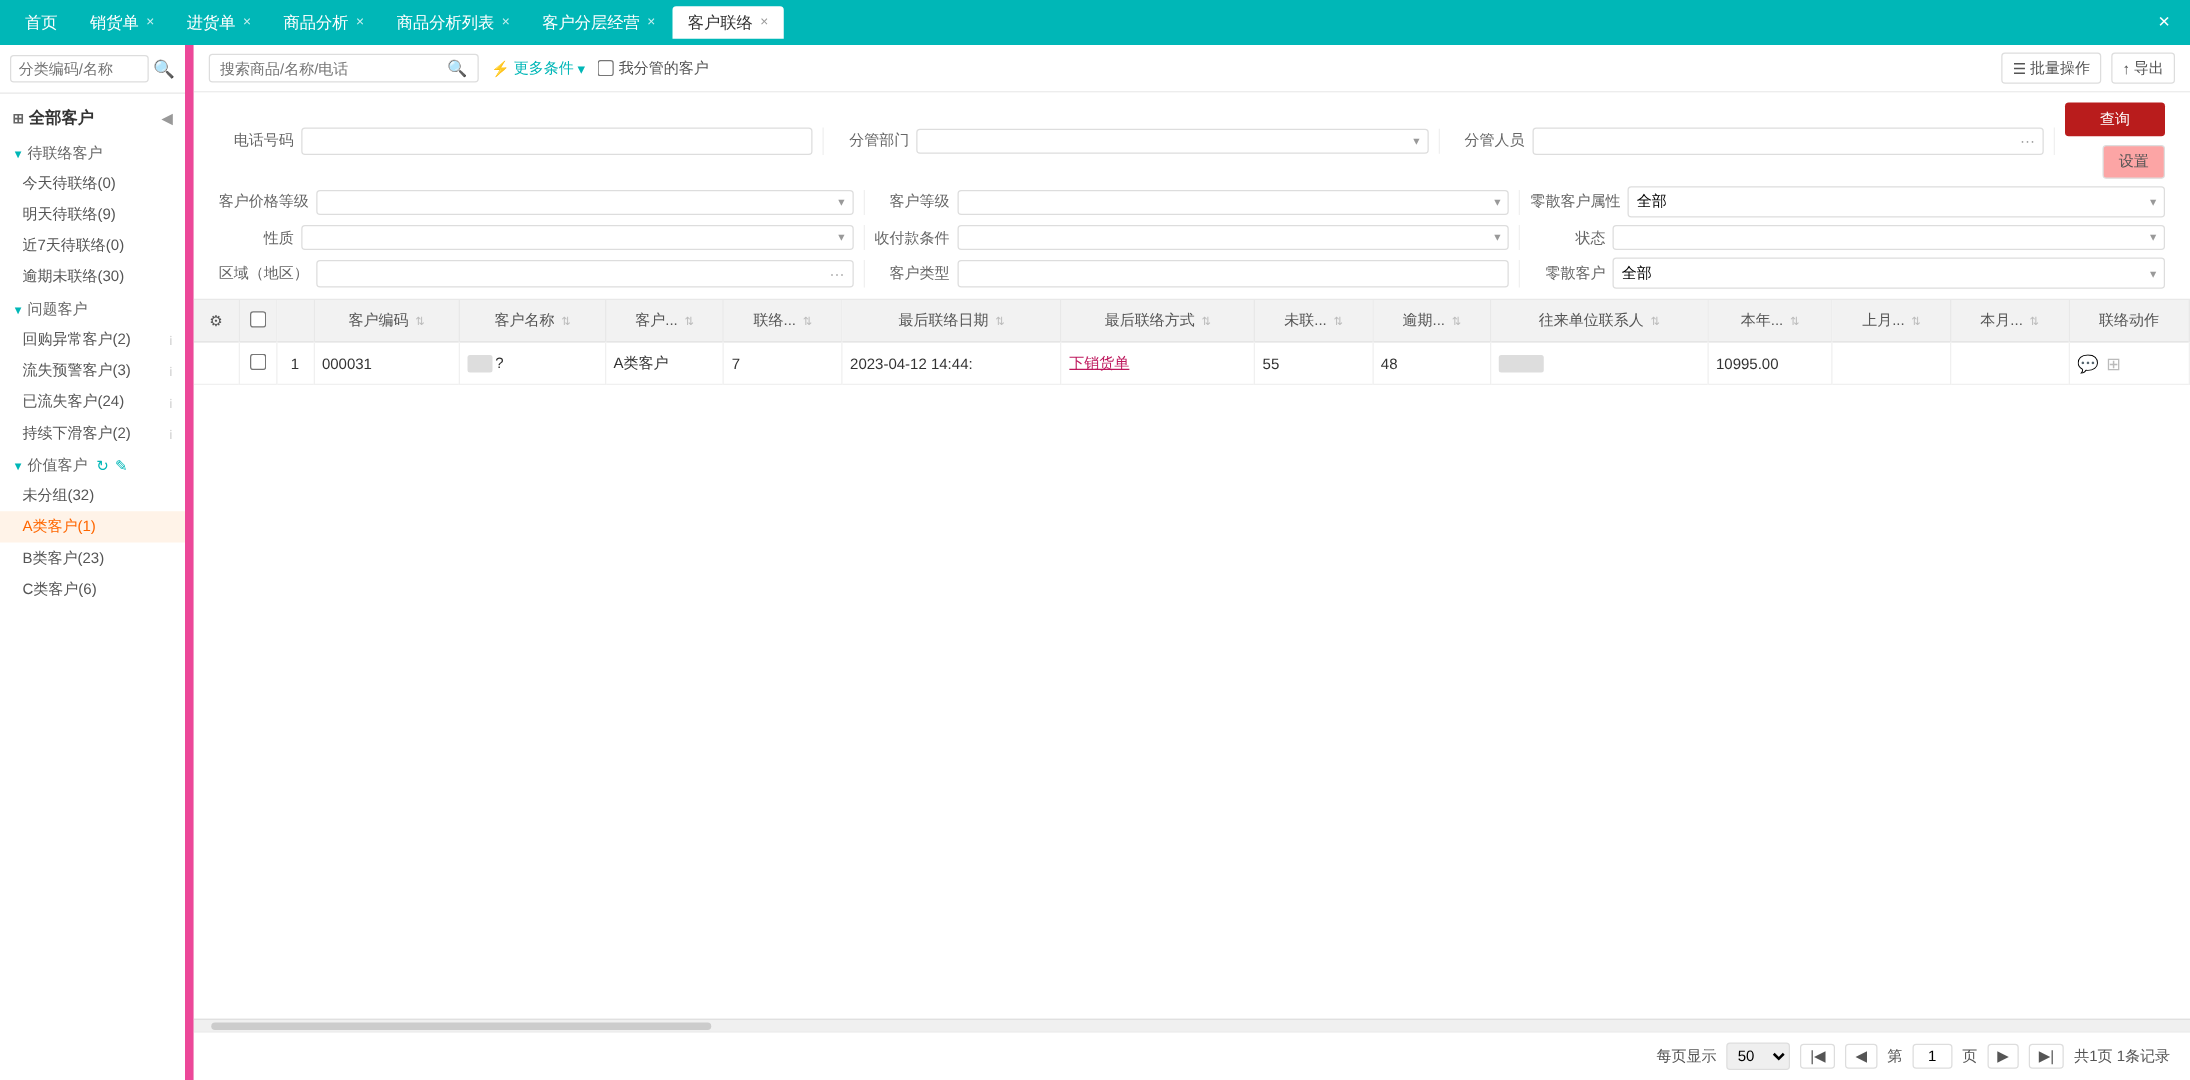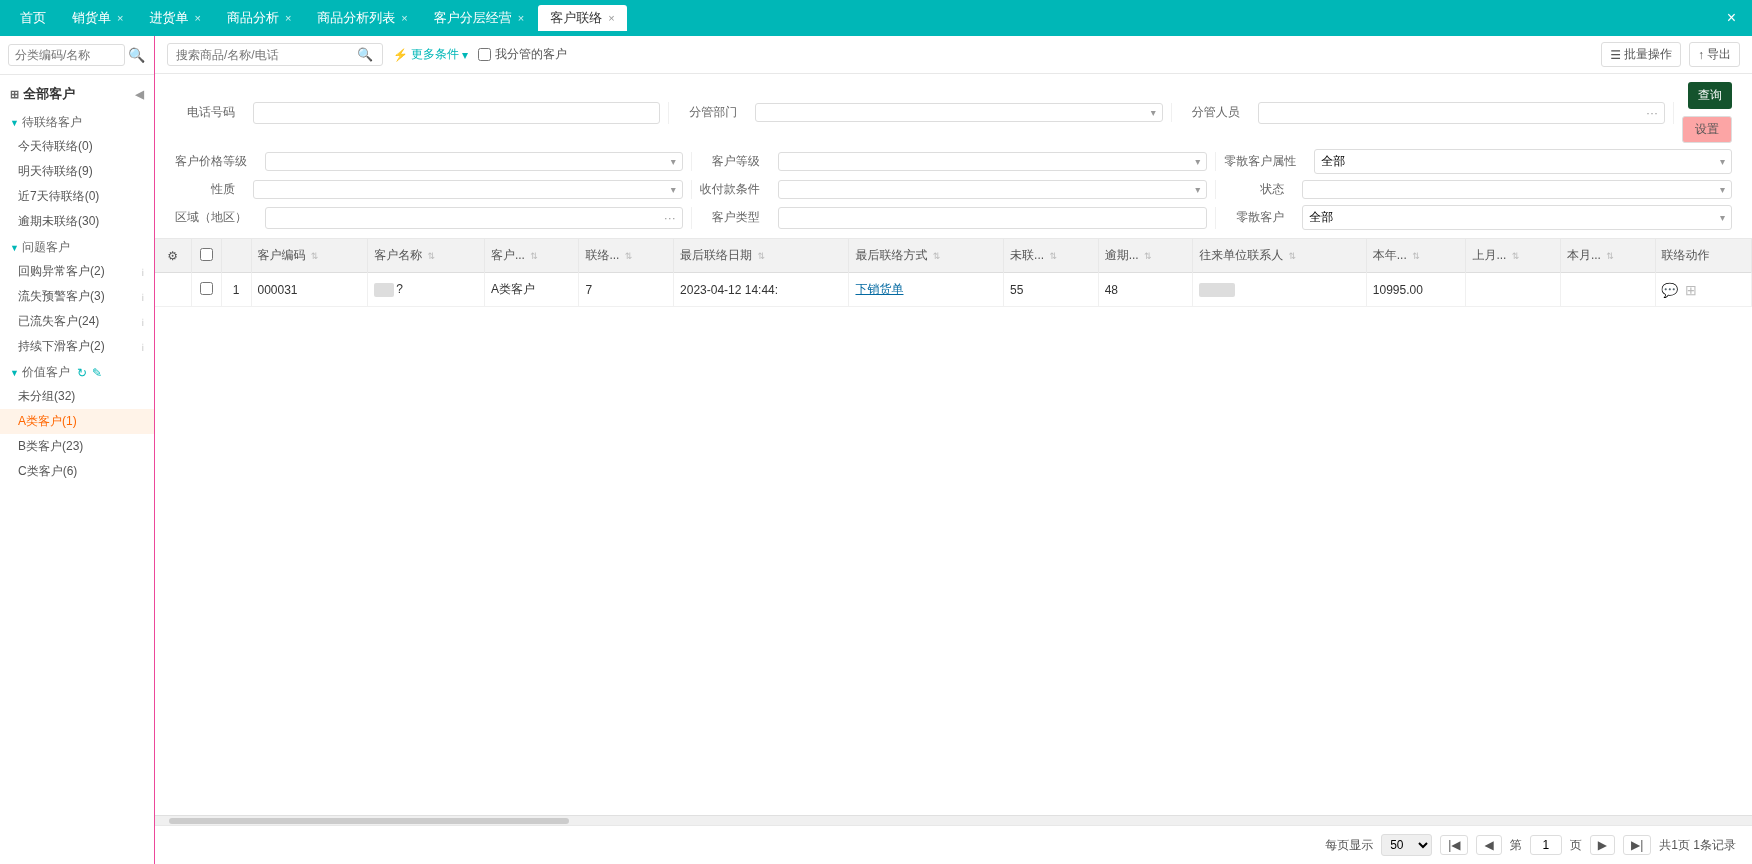--- a/index.html
+++ b/index.html
@@ -47,21 +47,21 @@
     
     .main-layout {
       display: flex;
       height: calc(864px - 36px);
     }
 
     
     .sidebar {
       width: 155px;
       background: #fff;
-      border-right: 1px solid #ec4899;
+      border-right: 7px solid #ec4899;
       display: flex;
       flex-direction: column;
       flex-shrink: 0;
     }
     .sidebar-search {
       padding: 8px;
       border-bottom: 1px solid #e8e8e8;
       display: flex;
       align-items: center;
       gap: 4px;
@@ -220,21 +220,21 @@
       display: flex;
       gap: 0;
       margin-bottom: 6px;
       align-items: center;
     }
     .filter-row:last-child { margin-bottom: 0; }
     .filter-field {
       display: flex;
       align-items: center;
       flex: 1;
-      gap: 18px;
+      gap: 6px;
       padding: 0 8px;
       border-right: 1px solid #f0f0f0;
     }
     .filter-field:last-child { border-right: none; }
     .filter-label {
       color: #666;
       font-size: 12px;
       white-space: nowrap;
       min-width: 60px;
       text-align: right;
@@ -269,25 +269,25 @@
       border: 1px solid #ddd;
       border-radius: 3px;
       padding: 3px 6px;
       font-size: 12px;
       cursor: pointer;
       background: #fff;
       justify-content: flex-end;
       color: #999;
     }
     .btn-query {
-      background: #14532d;
+      background: #b91c1c;
       color: #fff;
       border: none;
       border-radius: 3px;
-      padding: 5px 10px;
+      padding: 5px 28px;
       font-size: 12px;
       cursor: pointer;
     }
     .btn-settings {
       background: #fca5a5;
       color: #555;
       border: 1px solid #ddd;
       border-radius: 3px;
       padding: 4px 12px;
       font-size: 12px;
@@ -313,21 +313,21 @@
       width: 100%;
       border-collapse: collapse;
       font-size: 12px;
     }
     thead tr {
       background: #f2f2f2;
       border-bottom: 1px solid #ddd;
     }
     thead th {
       padding: 8px 6px;
-      text-align: left;
+      text-align: center;
       color: #555;
       font-weight: normal;
       border-right: 1px solid #e8e8e8;
       white-space: nowrap;
       position: relative;
       cursor: pointer;
       user-select: none;
     }
     thead th .col-sort { color: #bbb; font-size: 9px; margin-left: 2px; }
     tbody tr {
@@ -336,21 +336,21 @@
     }
     tbody td {
       padding: 8px 6px;
       color: #333;
       border-right: 1px solid #f0f0f0;
       white-space: nowrap;
     }
     .col-settings { width: 36px; text-align: center; }
     .col-checkbox { width: 30px; text-align: center; }
     .col-idx { width: 30px; text-align: center; }
-    .link-text { color: #0369a1; cursor: pointer; text-decoration: underline; }
+    .link-text { color: #be185d; cursor: pointer; text-decoration: underline; }
     .action-icons { display: flex; gap: 6px; align-items: center; }
     .action-icon { color: #bbb; cursor: pointer; font-size: 14px; }
 
     
     .pagination {
       background: #fff;
       border-top: 1px solid #e8e8e8;
       padding: 8px 16px;
       display: flex;
       align-items: center;

